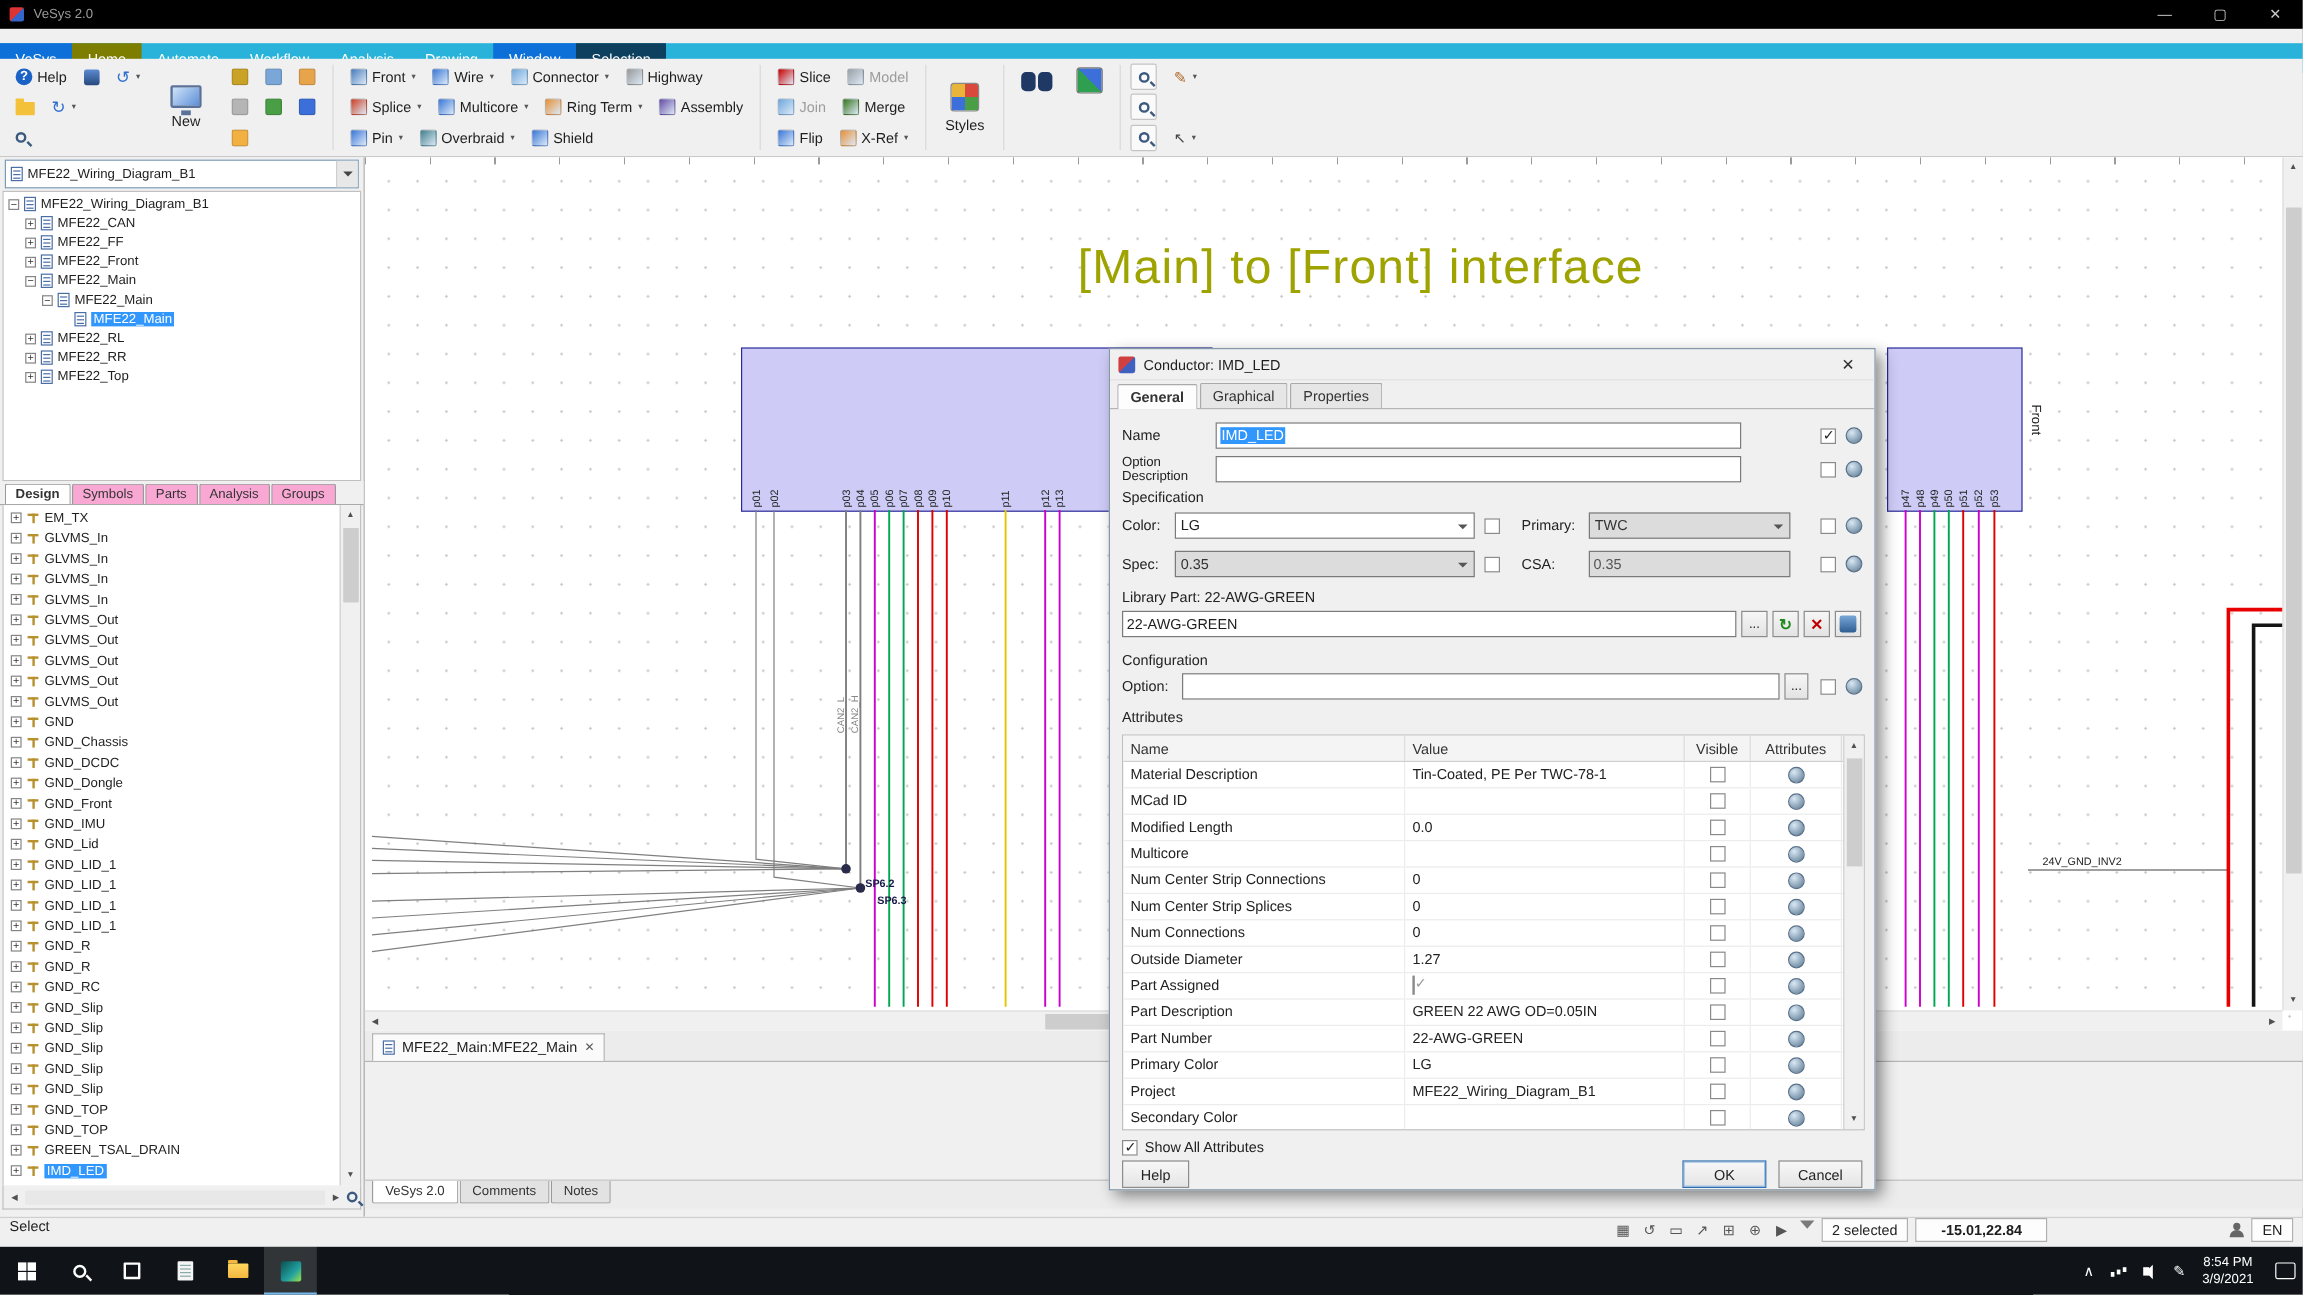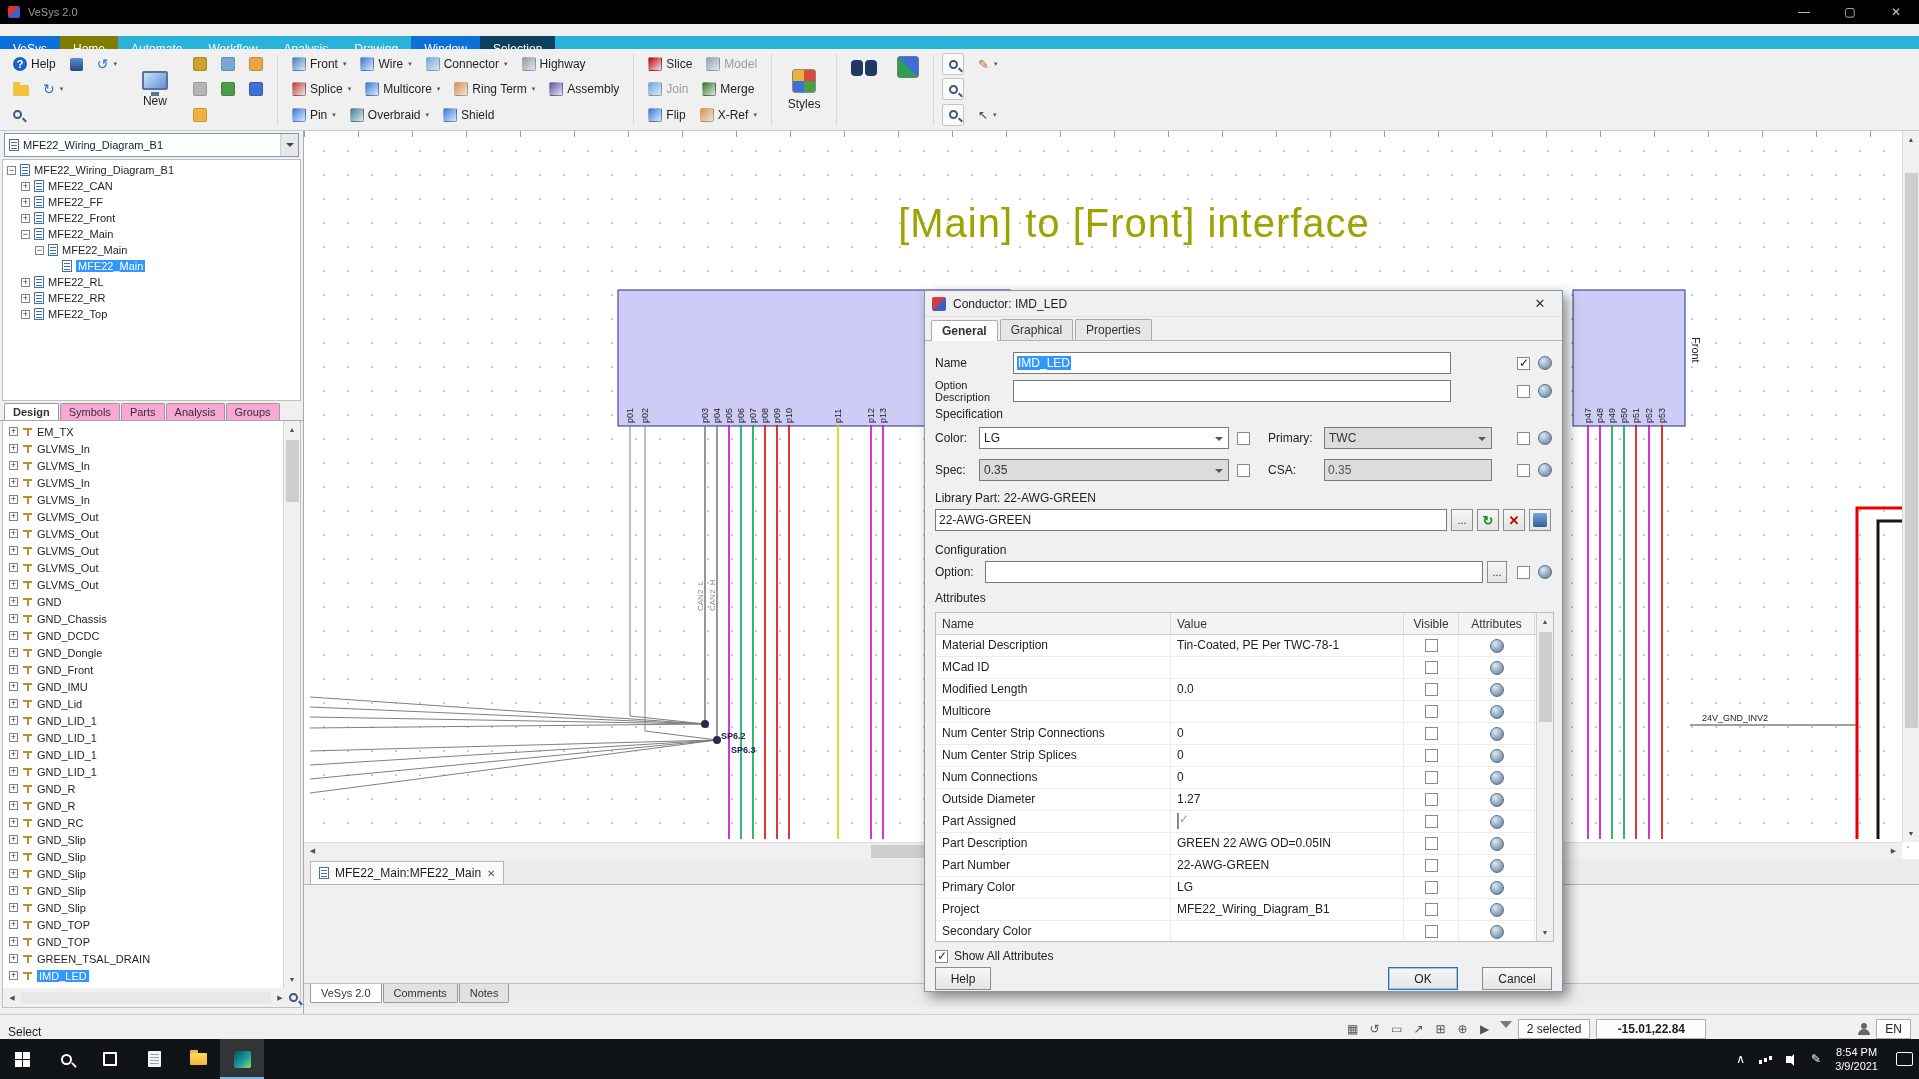--- a/index.html
+++ b/index.html
@@ -98,21 +98,21 @@
 .doctab-row{position:absolute;left:304px;top:859px;right:0;height:26px;background:#ececec;border-bottom:1px solid #b5b5b5;display:flex;align-items:flex-end;padding-left:6px}
 .doctab{display:flex;align-items:center;gap:6px;padding:4px 8px;background:#fafafa;border:1px solid #b5b5b5;border-bottom:none;font-size:12px}
 .doctab .x{color:#555;font-size:10px}
 .console{position:absolute;left:304px;top:885px;right:0;height:98px;background:#fff;padding:6px 10px;overflow:hidden}
 .cline{font-size:13px;line-height:19px;color:#000}
 .console-tabs{position:absolute;left:304px;top:983px;right:0;height:24px;background:#ececec;border-top:1px solid #c0c0c0;display:flex;align-items:flex-start;padding-left:6px}
 .ctab{padding:3px 10px;font-size:11px;border:1px solid #9a9a9a;border-top:none;background:#e2e2e2;border-radius:0 0 2px 2px;margin-right:1px;color:#333}
 .ctab.active{background:#fff}
 
 
-.statusbar{position:absolute;left:0;top:1014px;width:100%;height:25px;background:#f0f0f0;border-top:1px solid #cfcfcf;display:flex;align-items:flex-end;padding:0 8px;font-size:12px}
+.statusbar{position:absolute;left:0;top:1014px;width:100%;height:25px;background:#f0f0f0;border-top:1px solid #cfcfcf;display:flex;align-items:flex-start;padding:0 8px;font-size:12px}
 .sb-right{margin-left:auto;display:flex;align-items:center;gap:6px}
 .vicon{width:18px;height:18px;display:flex;align-items:center;justify-content:center;color:#555;font-size:12px}
 .funnel{width:0;height:0;border:6px solid transparent;border-top:7px solid #7a7a7a;margin-top:-4px}
 .sb-box{border:1px solid #b0b0b0;background:#fdfdfd;padding:2px 8px;font-size:12px}
 .sb-box.bold{font-weight:bold;min-width:110px;text-align:center}
 .sb-spacer{width:140px}
 .person{width:12px;height:12px;position:relative}
 .person::before{content:"";position:absolute;left:3px;top:0;width:6px;height:6px;border-radius:50%;background:#666}
 .person::after{content:"";position:absolute;left:0;top:6px;width:12px;height:6px;border-radius:6px 6px 0 0;background:#666}
 
@@ -1062,18 +1062,18 @@
           <div class="sb-arrow" style="margin-top:auto">▼</div>
         </div>
       </div>
       <div class="frow" style="top:606px">
         <span class="cb on"></span>
         <span class="flabel" style="margin-left:6px">Show All Attributes</span>
       </div>
       <div class="frow" style="top:624px">
         <div class="dbtn" style="min-width:56px">Help</div>
         <div class="dbtn primary" style="margin-left:auto">OK</div>
-        <div class="dbtn" style="margin-left:24px">Cancel</div>
+        <div class="dbtn" style="margin-left:10px">Cancel</div>
       </div>
     </div>
   </div>
 
 </div>
 
 </body></html>

